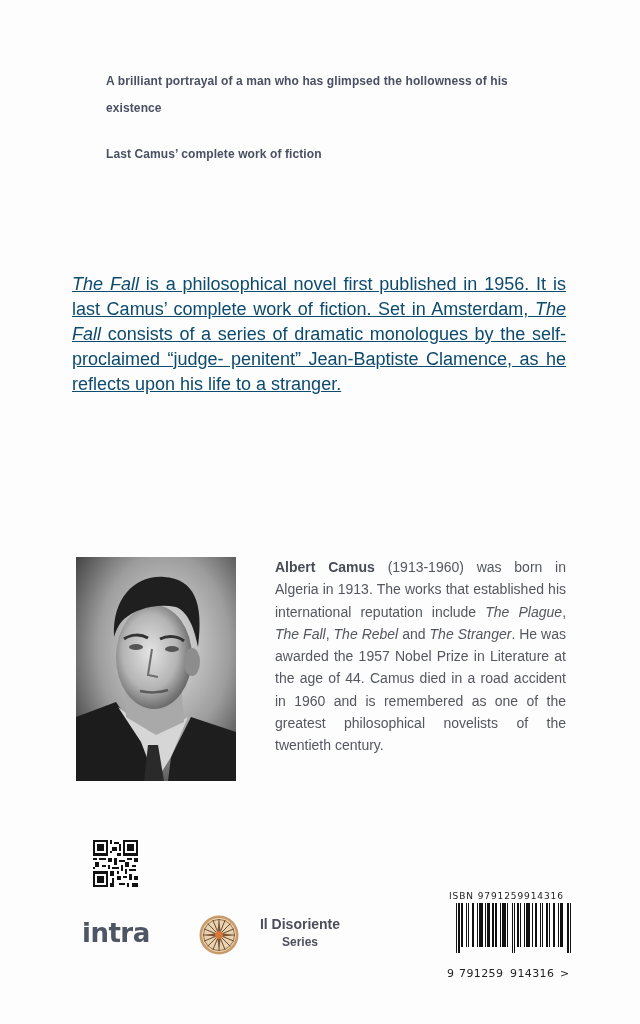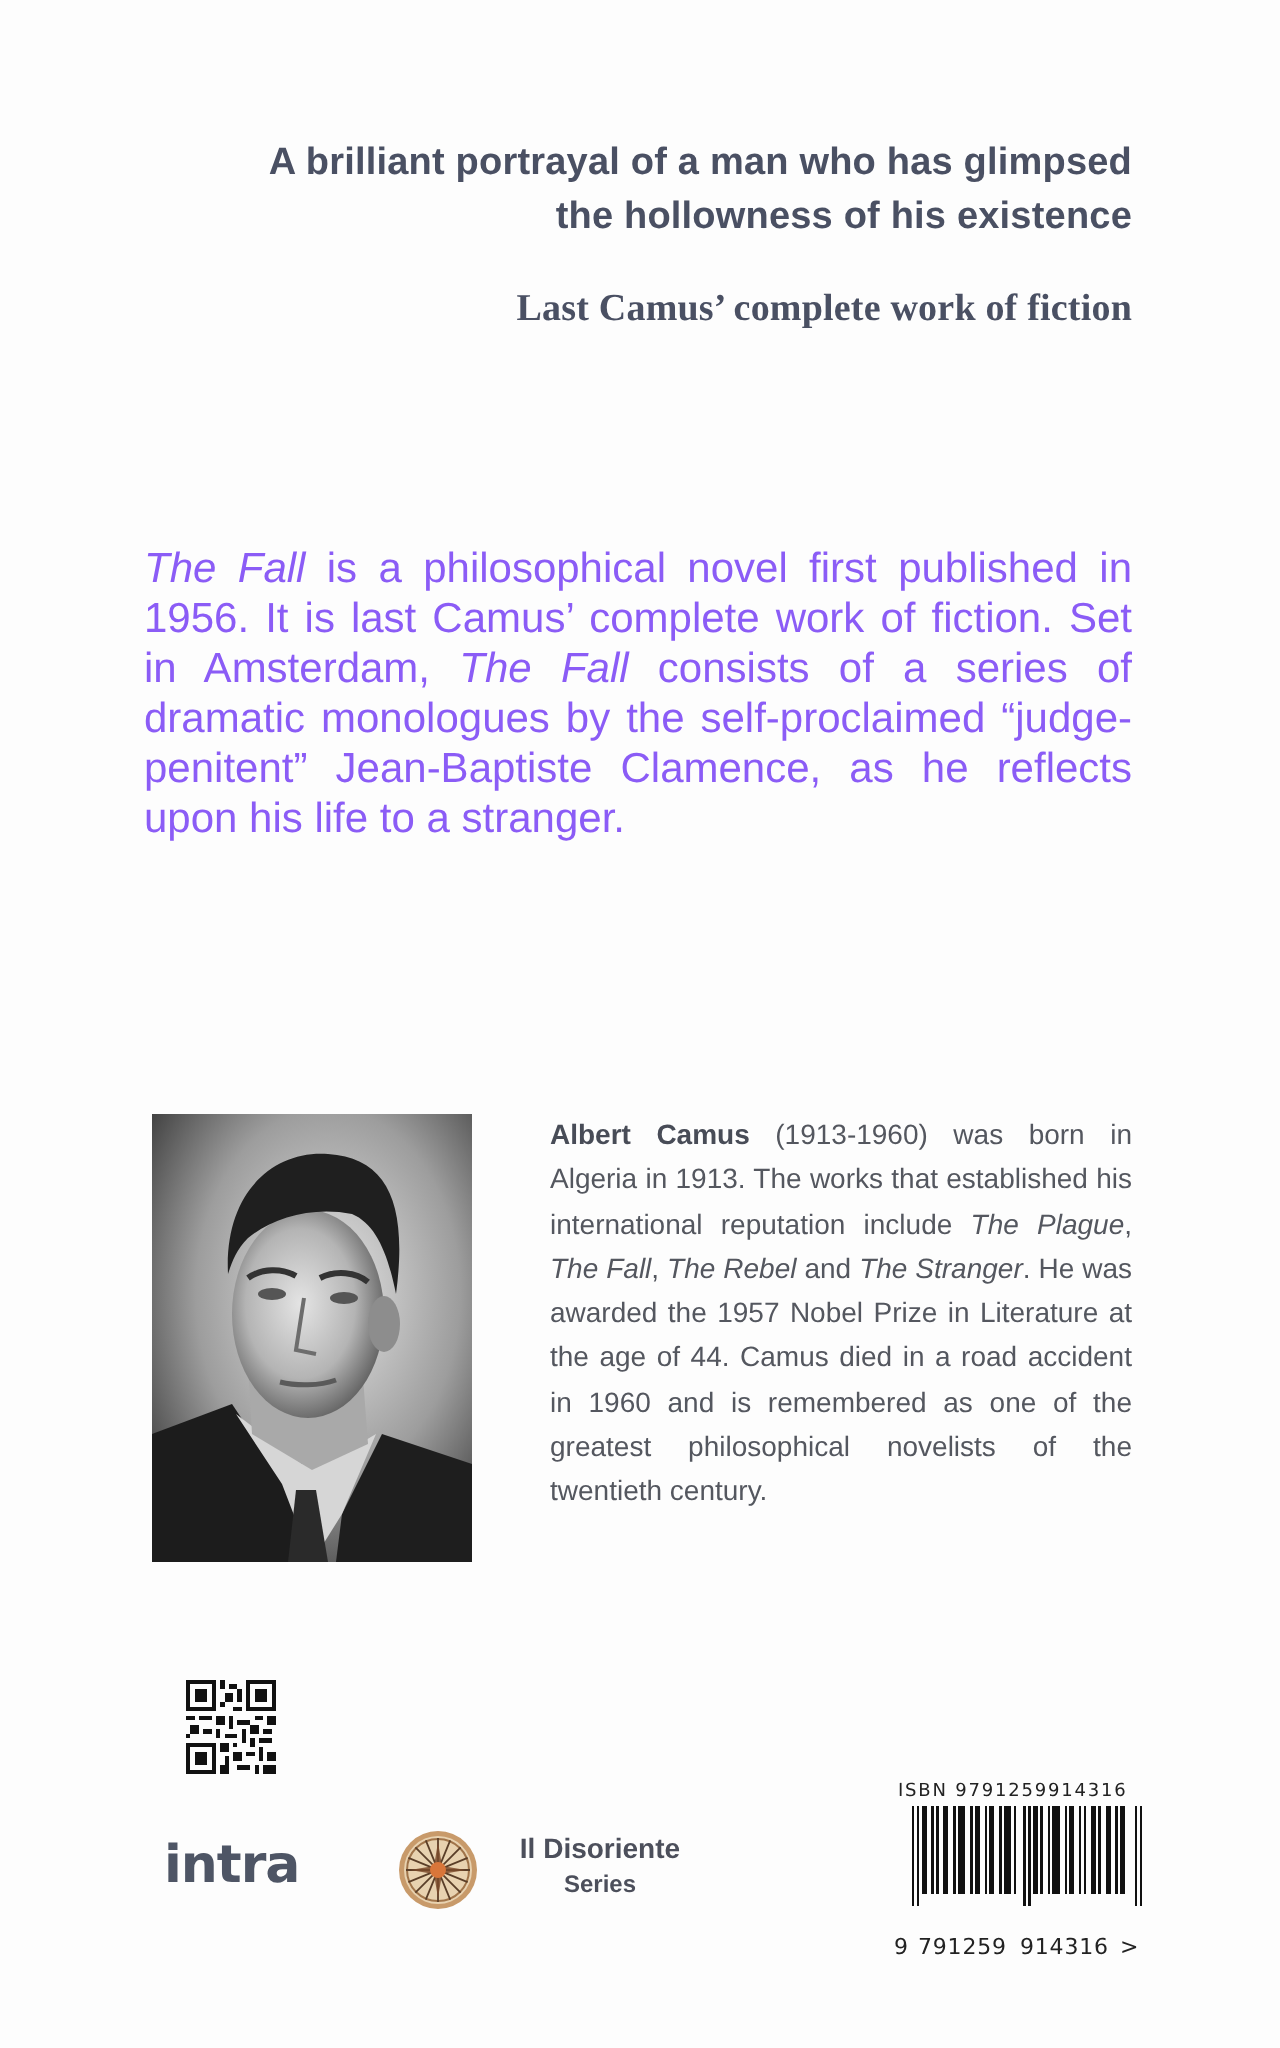--- a/index.html
+++ b/index.html
@@ -11,39 +11,39 @@
       width: 640px;
       height: 1024px;
       position: relative;
       overflow: hidden;
       font-family: "Liberation Sans", "DejaVu Sans", sans-serif;
       color: #4a4f5c;
     }
     .headline {
       position: absolute;
       right: 74px;
-      text-align: right;
       font-weight: bold;
-      font-size: 19px;
+      font-size: 12px;
       line-height: 27px;
       color: #4a5063;
       letter-spacing: 0.1px;
     }
     .headline-1 { top: 68px; width: 460px; }
-    .headline-2 { top: 141px; width: 460px; font-family: Liberation Serif, serif; }
+    .headline-2 { top: 141px; width: 460px; }
 
     .synopsis {
       position: absolute;
       left: 72px;
       top: 272px;
       width: 494px;
-      font-size: 21px;
+      font-size: 18px;
       line-height: 25px;
       text-align: justify;
-      color: #8b5cf6;
+      color: #0c4a6e;
+      text-decoration: underline;
     }
     .synopsis p { margin: 0; }
 
     .author-photo {
       position: absolute;
       left: 76px;
       top: 557px;
       width: 160px;
       height: 224px;
       overflow: hidden;

